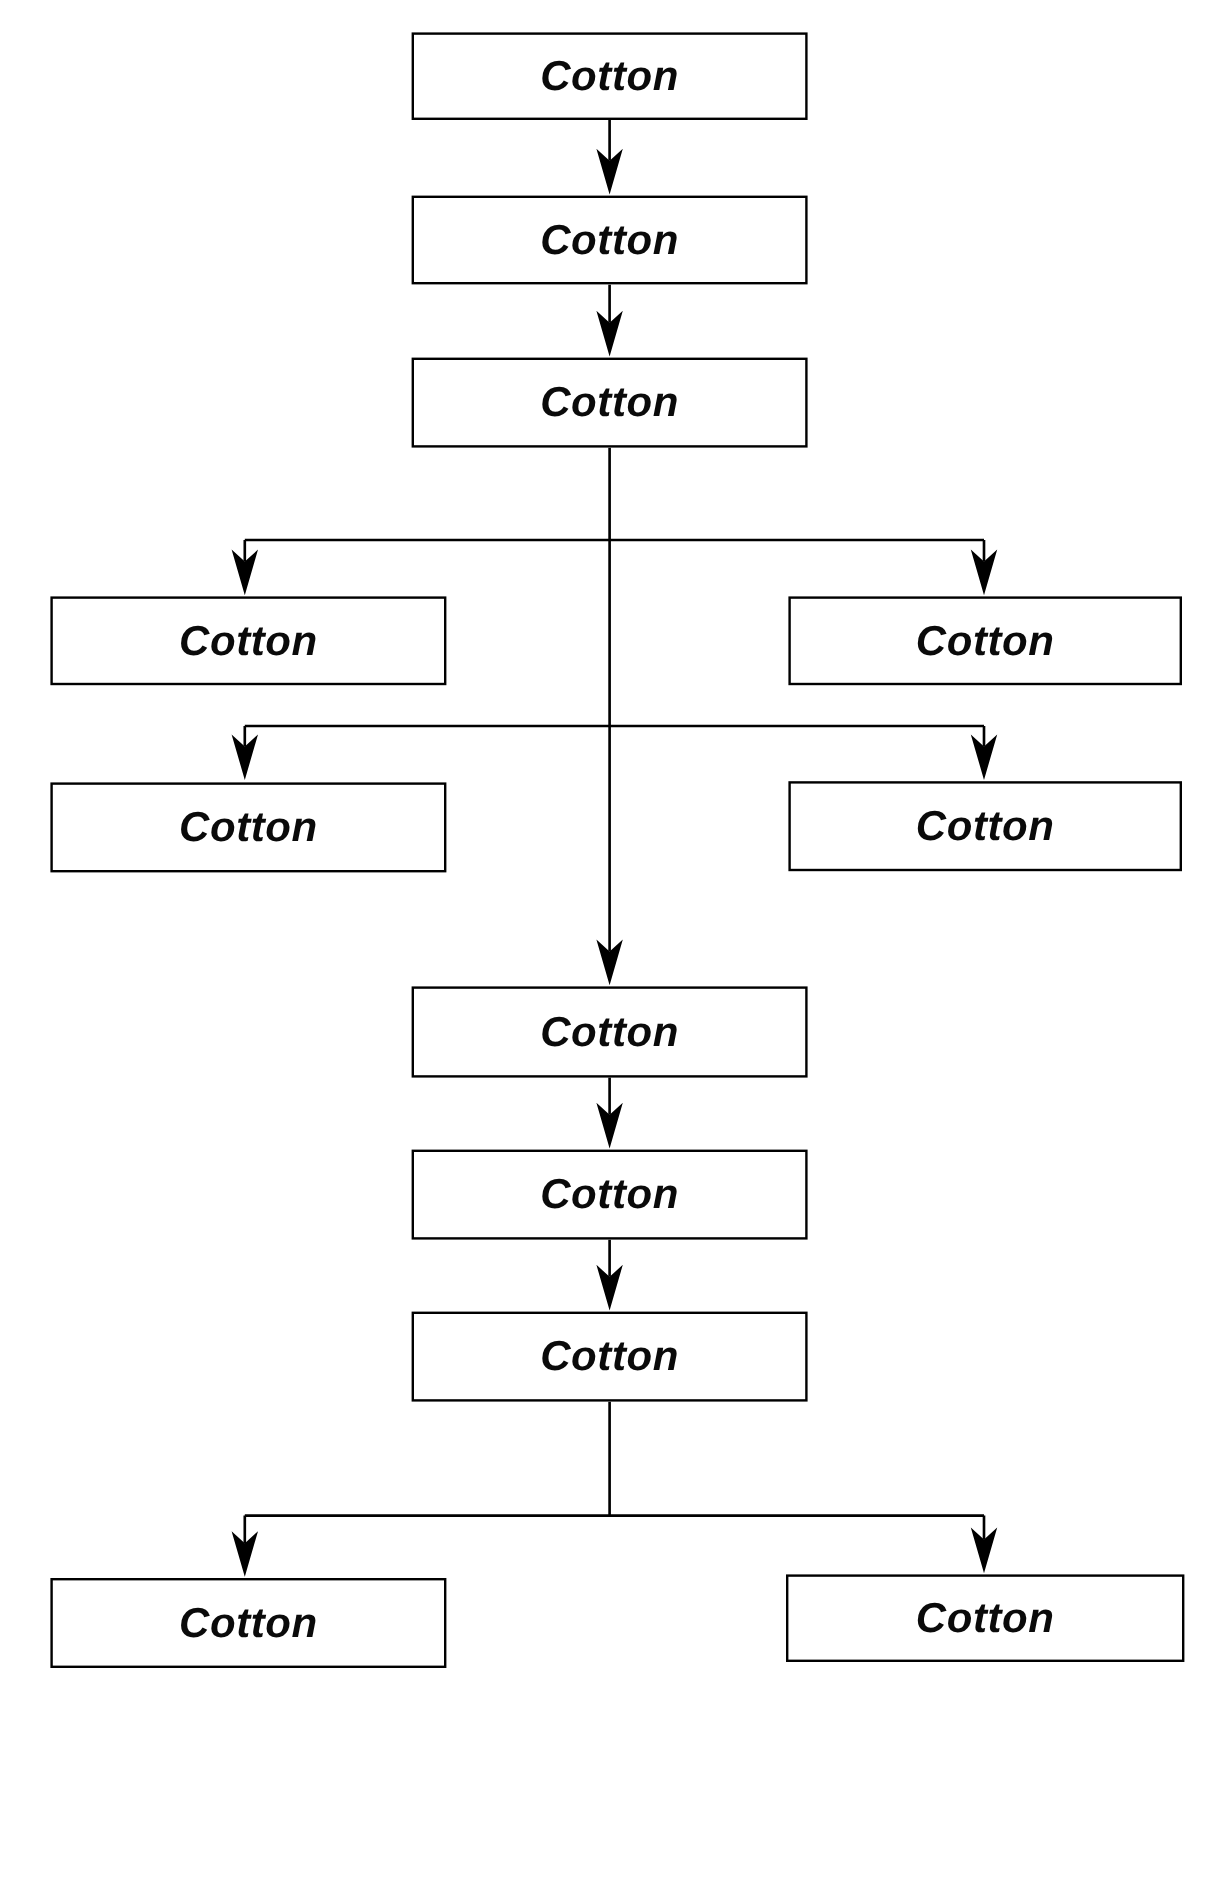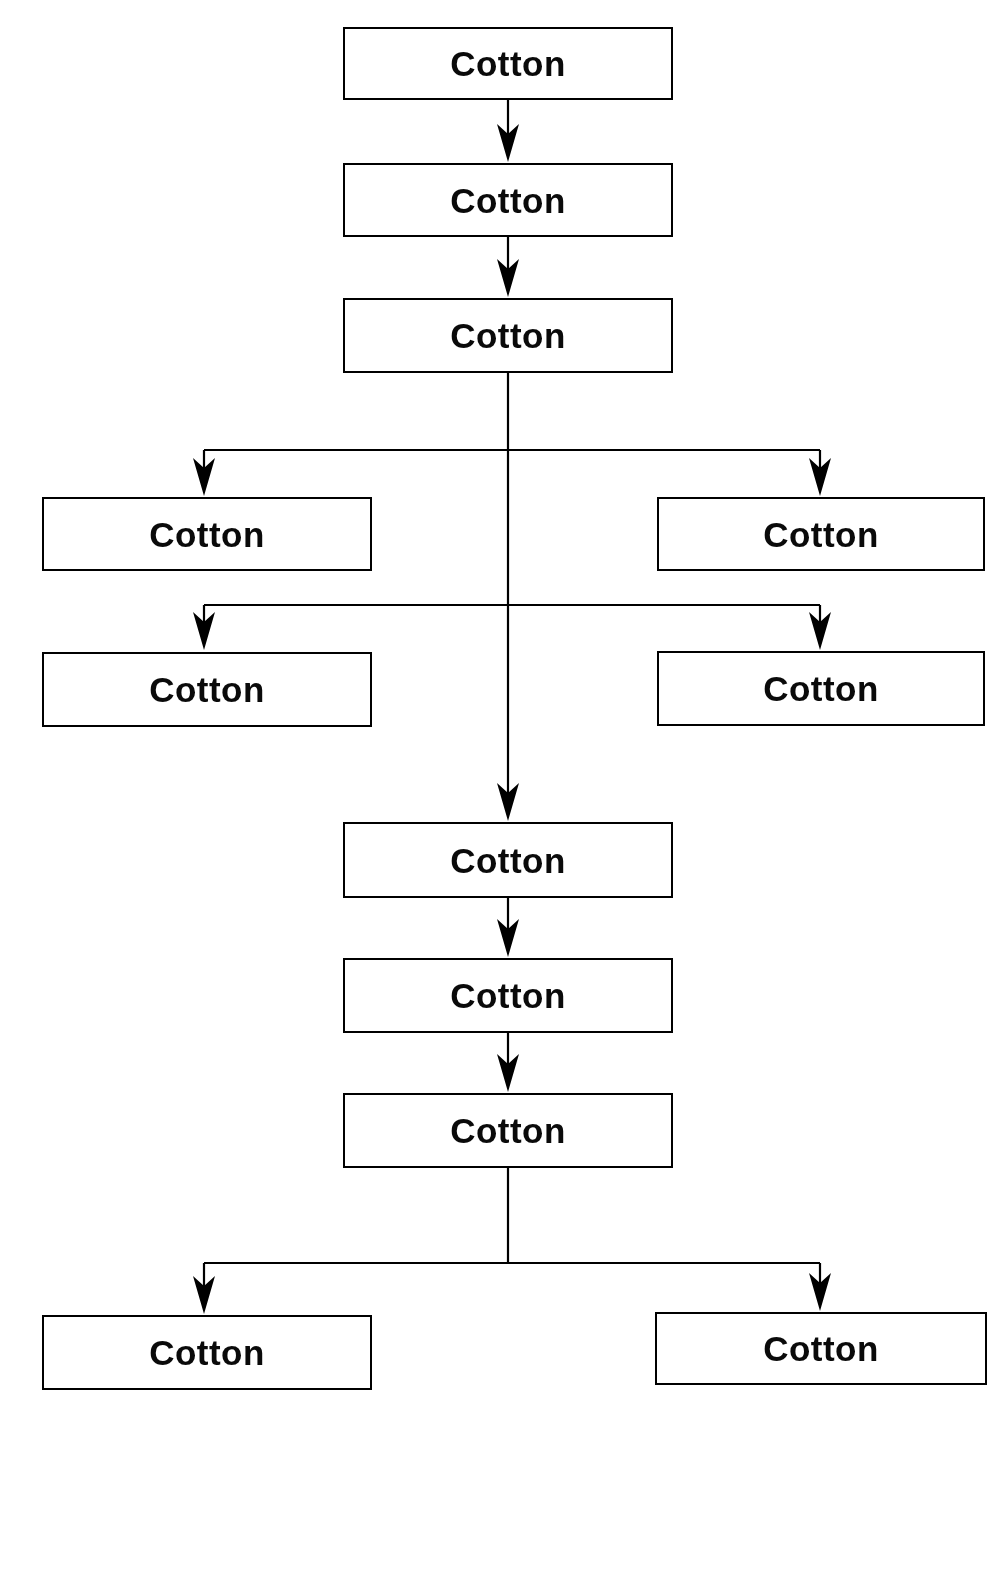--- a/index.html
+++ b/index.html
@@ -41,20 +41,21 @@
     align-items: center;
     justify-content: center;
   }
   .node-label {
     font-size: 35px;
     font-weight: 700;
     color: #0a0a0a;
     letter-spacing: 0.5px;
     line-height: 1;
     white-space: nowrap;
+    font-style: italic;
   }
 </style>
 </head>
 <body>
 
 <div class="canvas">
 
   <svg class="connectors" viewBox="0 0 1005 1578" xmlns="http://www.w3.org/2000/svg">
 
     <path class="edge-stem" d="M508,100 V134 M508,237 V269 M508,373 V793 M508,897 V929 M508,1033 V1064 M508,1168 V1263"></path>

